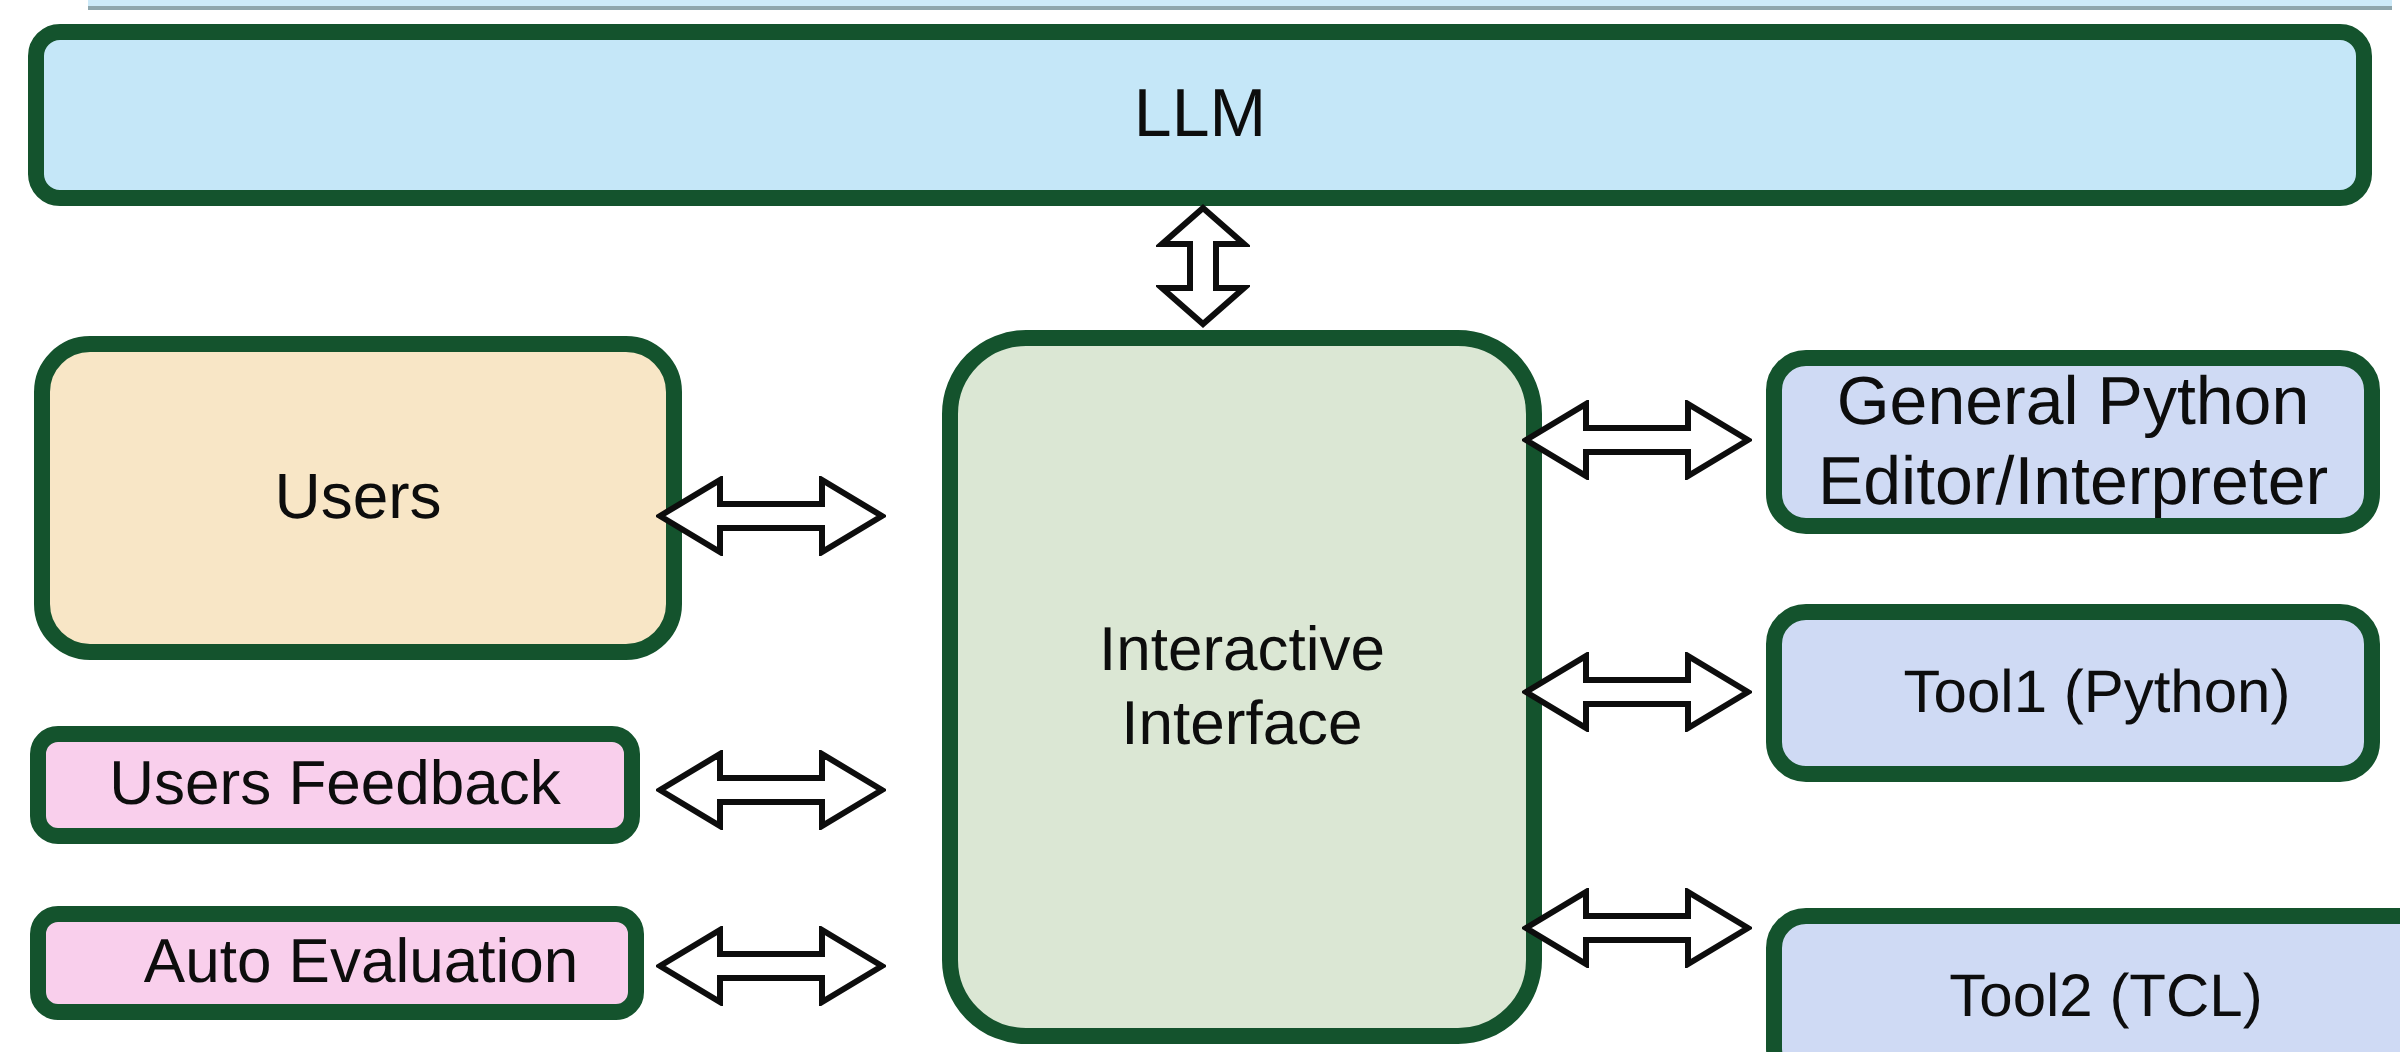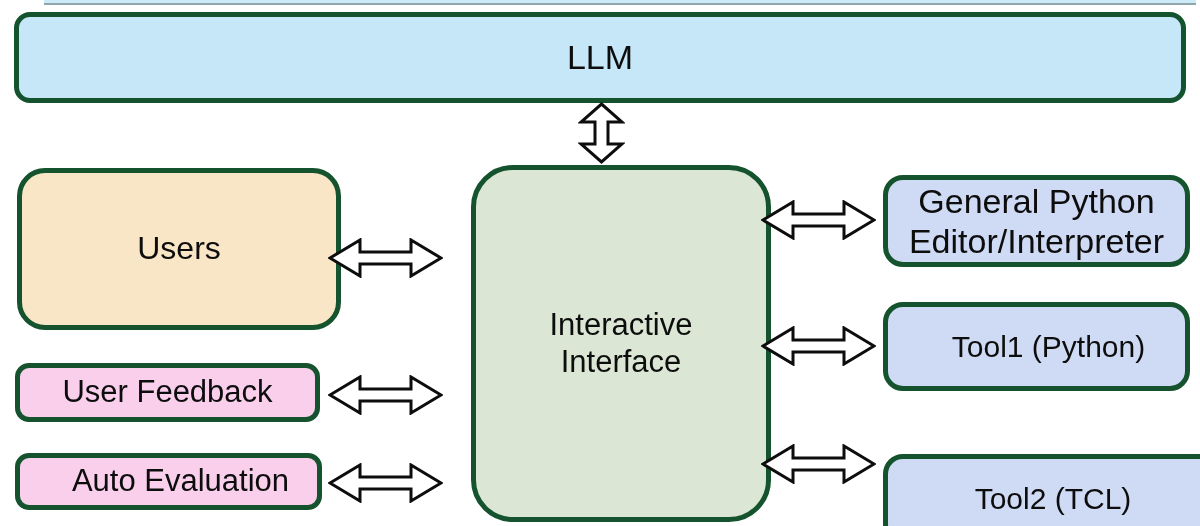--- a/index.html
+++ b/index.html
@@ -6,21 +6,21 @@
   .canvas{
     position:relative;
     width:1200px;height:526px;
     background:#ffffff;
     overflow:hidden;
     font-family:"Liberation Sans", sans-serif;
   }
   .node{
     position:absolute;
     box-sizing:border-box;
-    border:5px solid #14532d;
+    border:8px solid #14532d;
     display:flex;
     align-items:center;
     justify-content:center;
     text-align:center;
     color:#0d0d0d;
     font-size:31px;
     line-height:1.18;
     white-space:pre-line;
   }
   .llm   {left:14px;  top:12px;  width:1172px; height:91px;  border-radius:16px; font-size:34px;}
@@ -50,21 +50,21 @@
 <body>
 
 <div class="canvas">
 
   <div class="top-sliver" style="background-color: rgb(205, 234, 249);"></div>
 
   <div class="node llm" style="background-color: rgb(197, 231, 248);">LLM</div>
 
   <div class="node users" style="background-color: rgb(248, 230, 198);">Users</div>
 
-  <div class="node uf" style="background-color: rgb(249, 207, 236);">User Feedback</div>
+  <div class="node uf" style="background-color: rgb(249, 207, 236);">Users Feedback</div>
 
   <div class="node ae" style="background-color: rgb(249, 207, 236);">Auto Evaluation</div>
 
   <div class="node iface" style="background-color: rgb(219, 231, 212);">Interactive
 Interface</div>
 
   <div class="node gp" style="background-color: rgb(207, 218, 244);">General Python
 Editor/Interpreter</div>
 
   <div class="node t1" style="background-color: rgb(207, 218, 244); padding-left: 24px;">Tool1 (Python)</div>

